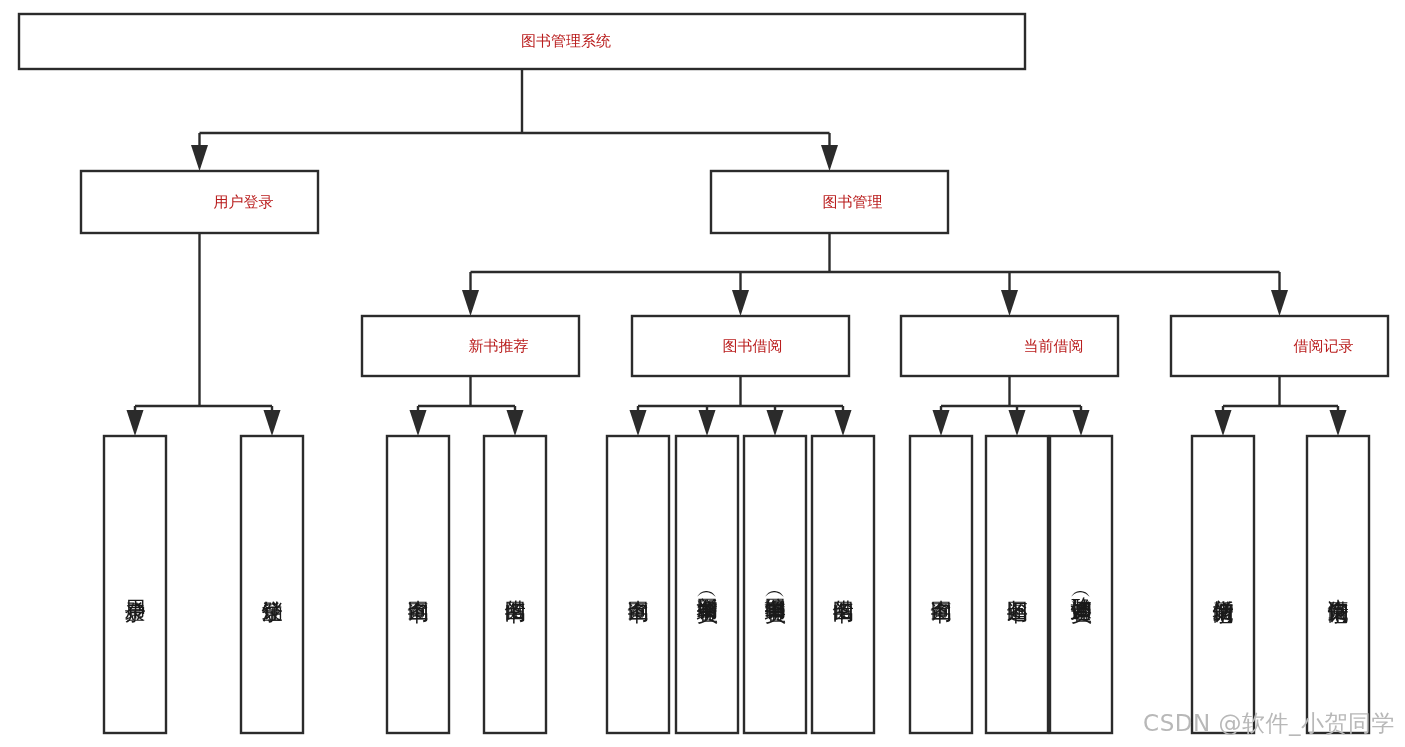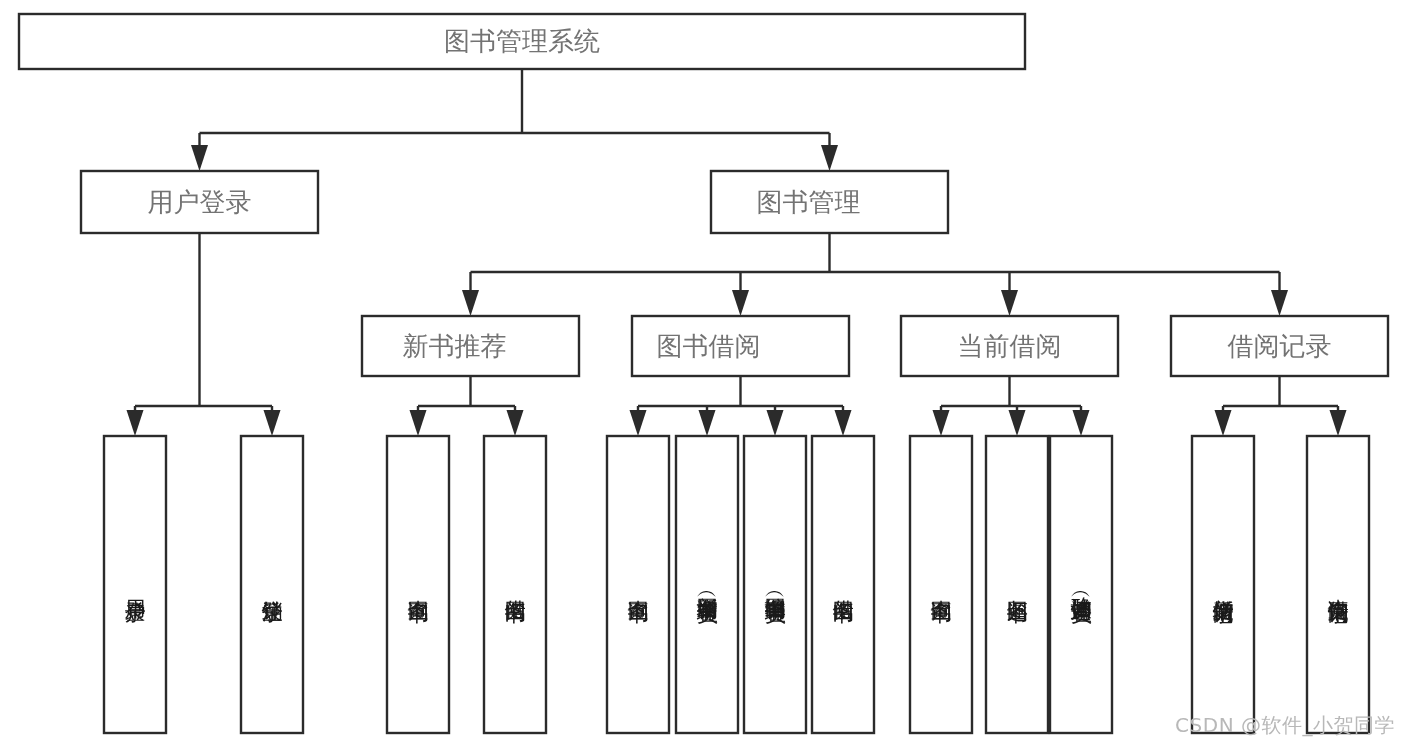--- a/index.html
+++ b/index.html
@@ -54,31 +54,32 @@
     letter-spacing: 1px;
     white-space: nowrap;
     pointer-events: none;
     font-family: "DejaVu Sans", "Liberation Sans", sans-serif;
   }
   .hlabel-wrap {
     position: absolute;
     display: flex;
     align-items: center;
     justify-content: center;
-    font-size: 26px;
-    color: #737373;
+    font-size: 15px;
+    color: #b91c1c;
     white-space: nowrap;
     pointer-events: none;
     font-family: "DejaVu Sans", "Liberation Sans", sans-serif;
+    margin-left: 44px;
   }
   #watermark {
     position: absolute;
     right: 10px;
     bottom: 8px;
-    font-size: 20px;
+    font-size: 23px;
     color: #b8b8b8;
     font-family: "DejaVu Sans", "Liberation Sans", sans-serif;
     white-space: nowrap;
     letter-spacing: 0.5px;
   }
 </style>
 </head>
 <body>
 
 <div id="diagram-root">

